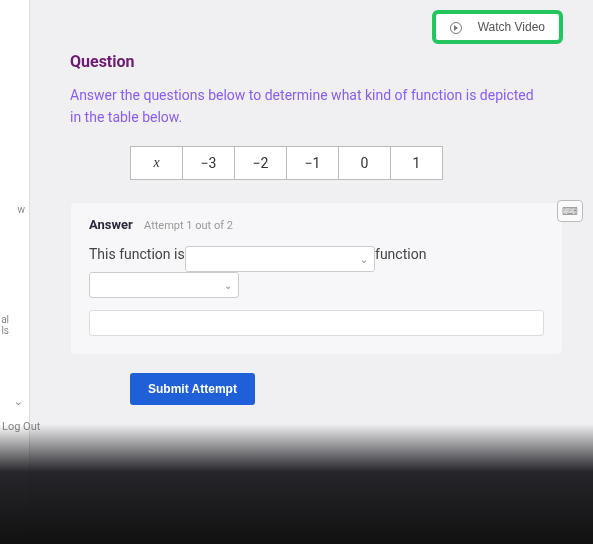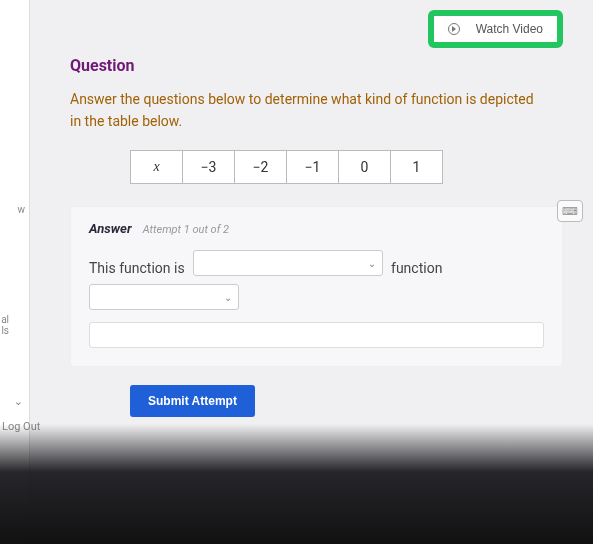--- a/index.html
+++ b/index.html
@@ -44,28 +44,28 @@
     right: 0;
     padding: 10px 30px 0 30px;
   }
   .topbar {
     display: flex;
     justify-content: flex-end;
     gap: 10px;
     margin-bottom: 6px;
   }
   .pill-btn {
-    border: 6px solid #22c55e;
+    border: 4px solid #22c55e;
     border-radius: 6px;
     background: #fff;
     padding: 6px 14px;
     font-size: 12px;
     color: #555;
     display: inline-flex;
-    align-items: center;
+    align-items: flex-end;
     gap: 16px;
     cursor: pointer;
   }
   .pill-btn.partial {
     border-bottom: none;
     border-radius: 6px 6px 0 0;
     color: #888;
     padding: 6px 10px;
   }
   .play-icon {
@@ -83,21 +83,21 @@
   }
   h2.q {
     font-size: 16px;
     font-weight: 700;
     color: #701a75;
     margin: 8px 0 14px 0;
   }
   .prompt {
     font-size: 14px;
     line-height: 1.55;
-    color: #a16207;
+    color: #8b5cf6;
     margin-bottom: 18px;
     max-width: 470px;
   }
   table.func {
     border-collapse: collapse;
     margin: 0 0 22px 60px;
     font-size: 14px;
   }
   table.func td {
     border: 1px solid #bbb;
@@ -124,35 +124,34 @@
   .answer-block {
     background: #f7f7f9;
     border: 1px solid #eee;
     border-radius: 4px;
     padding: 14px 18px 18px 18px;
     margin-bottom: 18px;
   }
   .answer-hdr {
     font-size: 13px;
     margin-bottom: 14px;
-    font-style: italic;
   }
   .answer-hdr b { color:#2a2a3a; }
   .attempt {
     color: #999;
     font-size: 11px;
     margin-left: 8px;
   }
   .answer-line {
     font-size: 14px;
     color: #444;
     display:flex;
-    align-items:flex-end;
+    align-items:flex-start;
     flex-wrap:wrap;
-    gap: 8px;
+    gap: 0;
   }
   .dropdown {
     display:inline-flex;
     align-items:center;
     border: 1px solid #ccc;
     background: #fff;
     border-radius: 3px;
     height: 26px;
     padding: 0 6px 0 8px;
     cursor:pointer;

